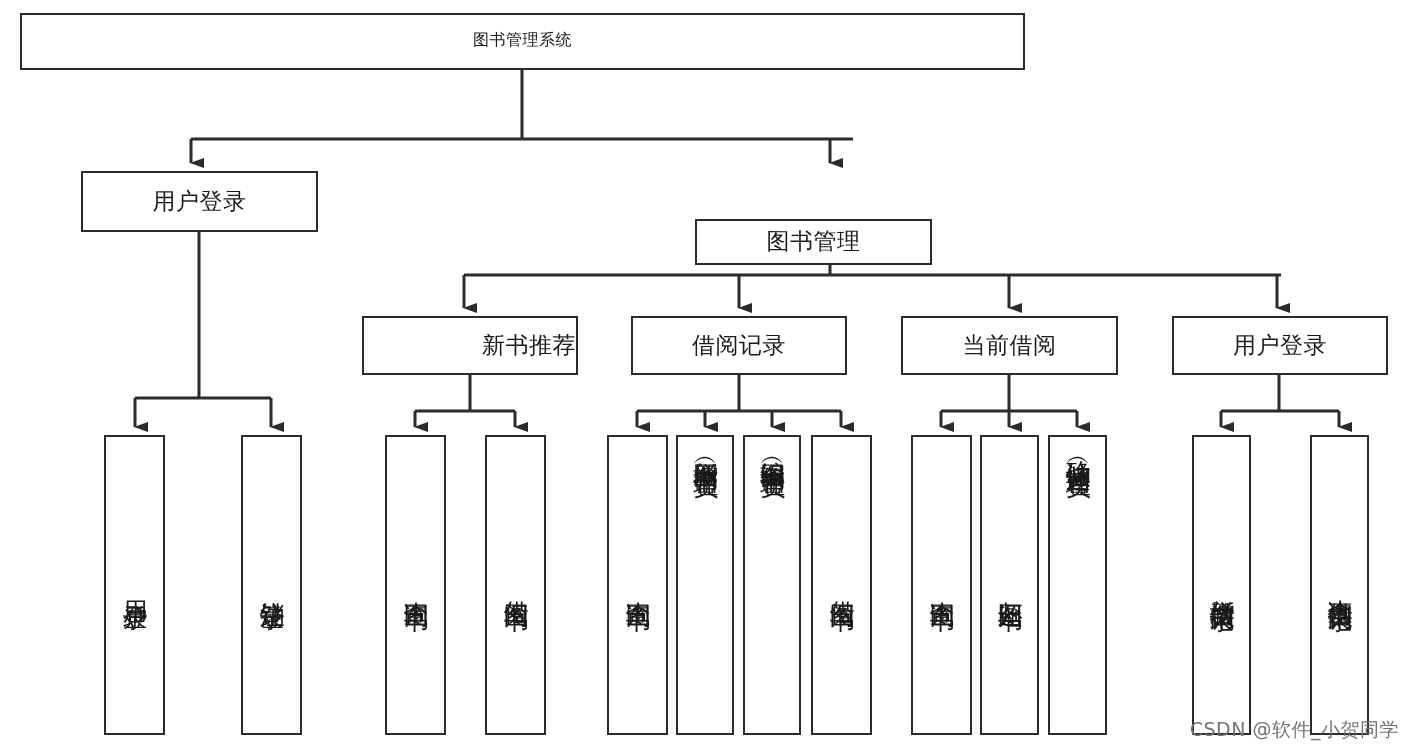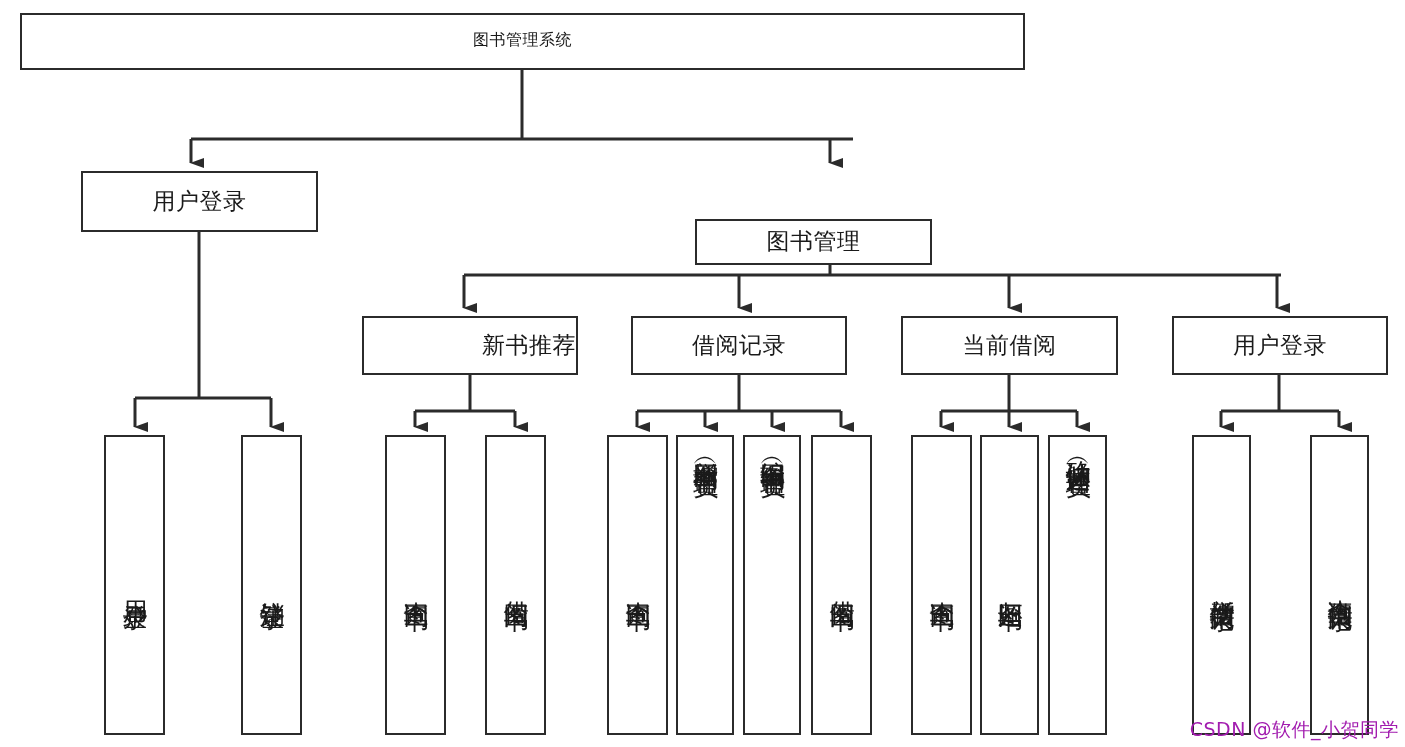--- a/index.html
+++ b/index.html
@@ -59,21 +59,21 @@
     letter-spacing: 2px;
     white-space: nowrap;
   }
   
   .node.vert.mid { align-items: center; padding-top: 0; }
   .watermark {
     position: absolute;
     right: 6px;
     bottom: 4px;
     font-size: 19px;
-    color: #a21caf;
+    color: #737373;
     letter-spacing: 0.5px;
     white-space: nowrap;
   }
 </style>
 </head>
 <body>
 
 <div id="canvas">
 
   <svg class="connectors" viewBox="0 0 1405 747" xmlns="http://www.w3.org/2000/svg">

